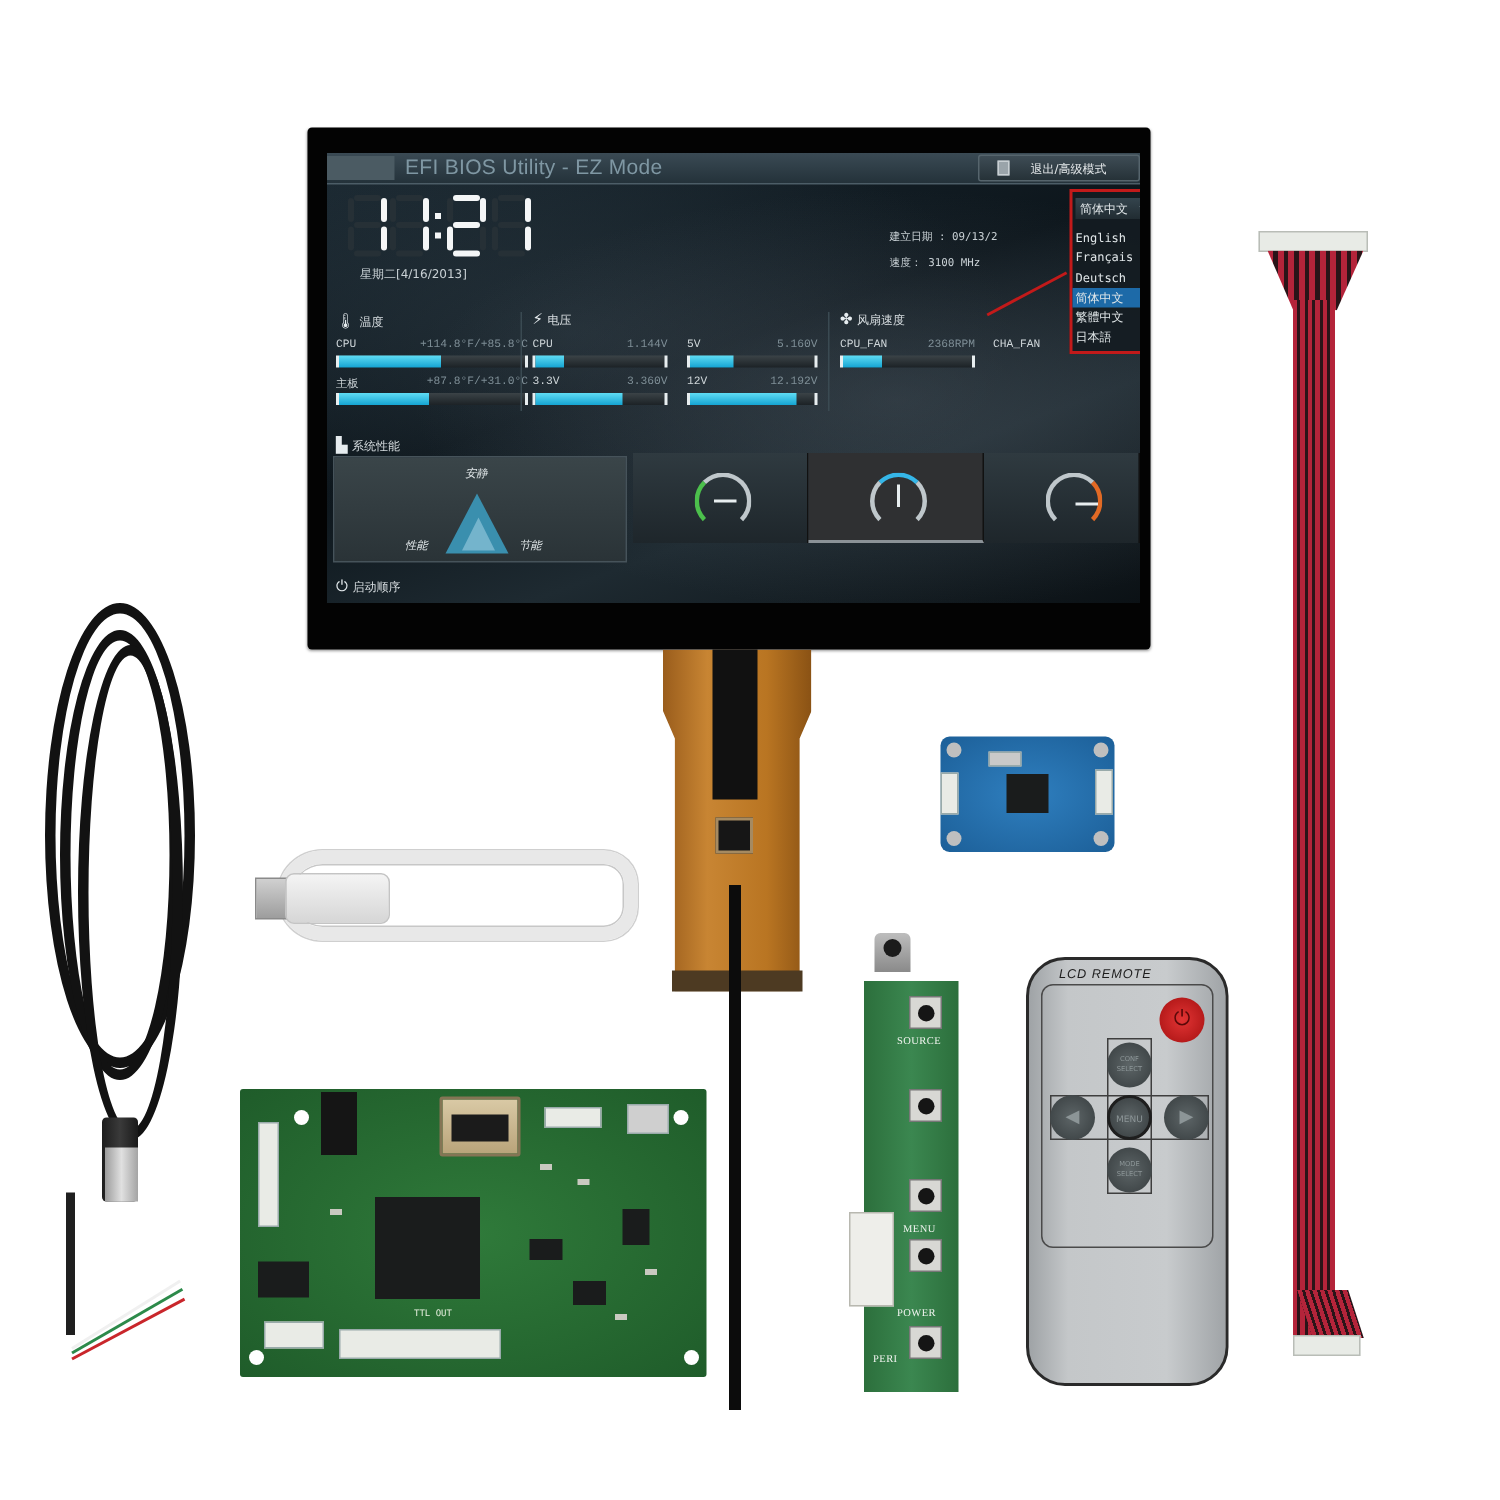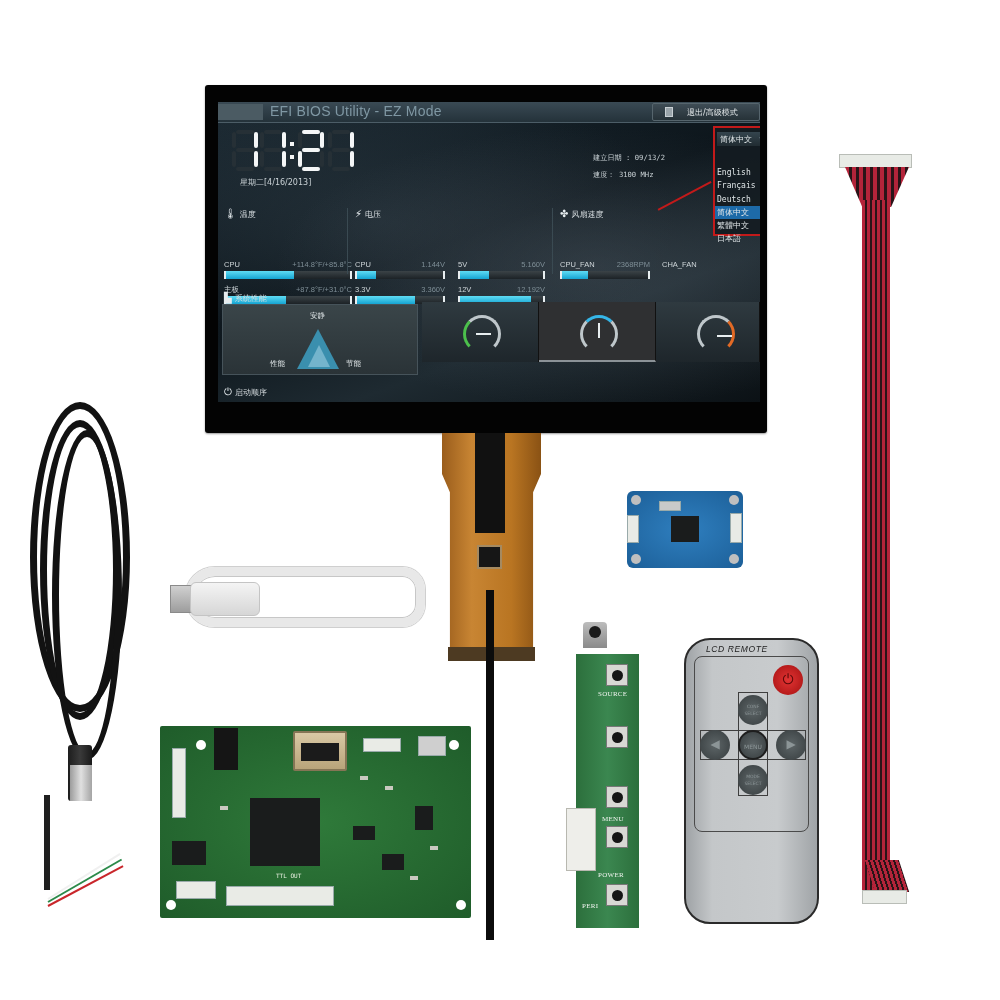--- a/index.html
+++ b/index.html
@@ -57,42 +57,42 @@
   .lang-box {
     position: absolute; left: 495px; top: 24px; width: 50px; height: 110px;
     border: 2px solid #c21a1a; background: rgba(20,28,33,0.9);
   }
   .lang-selected {
     position: absolute; left: 2px; top: 4px; width: 50px; height: 14px;
     font-size: 8px; color: #e0e6e8; background: linear-gradient(#34444d, #212c32);
     padding: 2px 0 0 3px;
   }
   .lang-arrow { position: absolute; right: 2px; top: 4px; font-size: 7px; color: #c6d3da; }
-  .lang-list { position: absolute; left: 0; top: 24px; width: 100%; margin-top: 14px; }
+  .lang-list { position: absolute; left: 0; top: 24px; width: 100%; }
   .lang-item { height: 13.3px; font-size: 8px; color: #e0e6e8; padding-left: 2px; line-height: 13px; font-family: "DejaVu Sans Mono", monospace; }
   .lang-item.active { background: #1d6aa8; }
   .red-arrow {
     position: absolute; left: 440px; top: 107px; width: 60px; height: 1.5px; background: #c21a1a;
     transform: rotate(-28deg); transform-origin: left center;
   }
 
   
   .sect-head { position: absolute; font-size: 8px; color: #d7dde0; }
   .sect-icon { display: inline-block; margin-right: 3px; color: #e6ecef; font-size: 10px; }
-  .sensor { position: absolute; width: 128px; font-size: 7.5px; color: #cfd6d9; font-family: Liberation Sans, sans-serif; margin-top: 34px; }
+  .sensor { position: absolute; width: 128px; font-size: 7.5px; color: #cfd6d9; font-family: Liberation Mono, monospace; }
   .sensor .val { position: absolute; right: 0; top: 0; color: #7e8e96; }
   .bar { position: absolute; left: 0; top: 11px; width: 100%; height: 8px; background: linear-gradient(#3b4347, #1c2226); border-left: 2px solid #e8eef0; border-right: 2px solid #e8eef0; }
   .bar .fill { height: 100%; background: linear-gradient(#5fdcf4, #15a4d2); }
   .vsep { position: absolute; width: 1px; background: #3a4a52; }
 
   
   .perf-head { position: absolute; left: 6px; top: 190px; font-size: 8px; color: #d7dde0; }
   .perf-main {
     position: absolute; left: 4px; top: 202px; width: 196px; height: 71px;
-    background: linear-gradient(#3a4549, #2a3337); border: 1px solid #46535a;
+    background: linear-gradient(#3a4549, #2a3337); border: 1px solid #46535a; font-style: italic;
   }
   .perf-label { position: absolute; font-size: 7.5px; color: #e0e6e8; }
   .pyramid { position: absolute; left: 74px; top: 24px; width: 0; height: 0;
     border-left: 21px solid transparent; border-right: 21px solid transparent; border-bottom: 40px solid #3a8fae; }
   .pyramid-in { position: absolute; left: 85px; top: 40px; width: 0; height: 0;
     border-left: 11px solid transparent; border-right: 11px solid transparent; border-bottom: 22px solid #74b4cc; }
   .mode-tile { position: absolute; top: 200px; width: 117px; height: 60px; background: linear-gradient(#2f3a40, #1e262b); border-right: 1px solid #111; }
   .mode-tile.sel { background: #2f3032; border-bottom: 2px solid #8b9297; }
   .gauge {
     position: absolute; left: 41px; top: 13px; width: 38px; height: 38px; border-radius: 50%;

